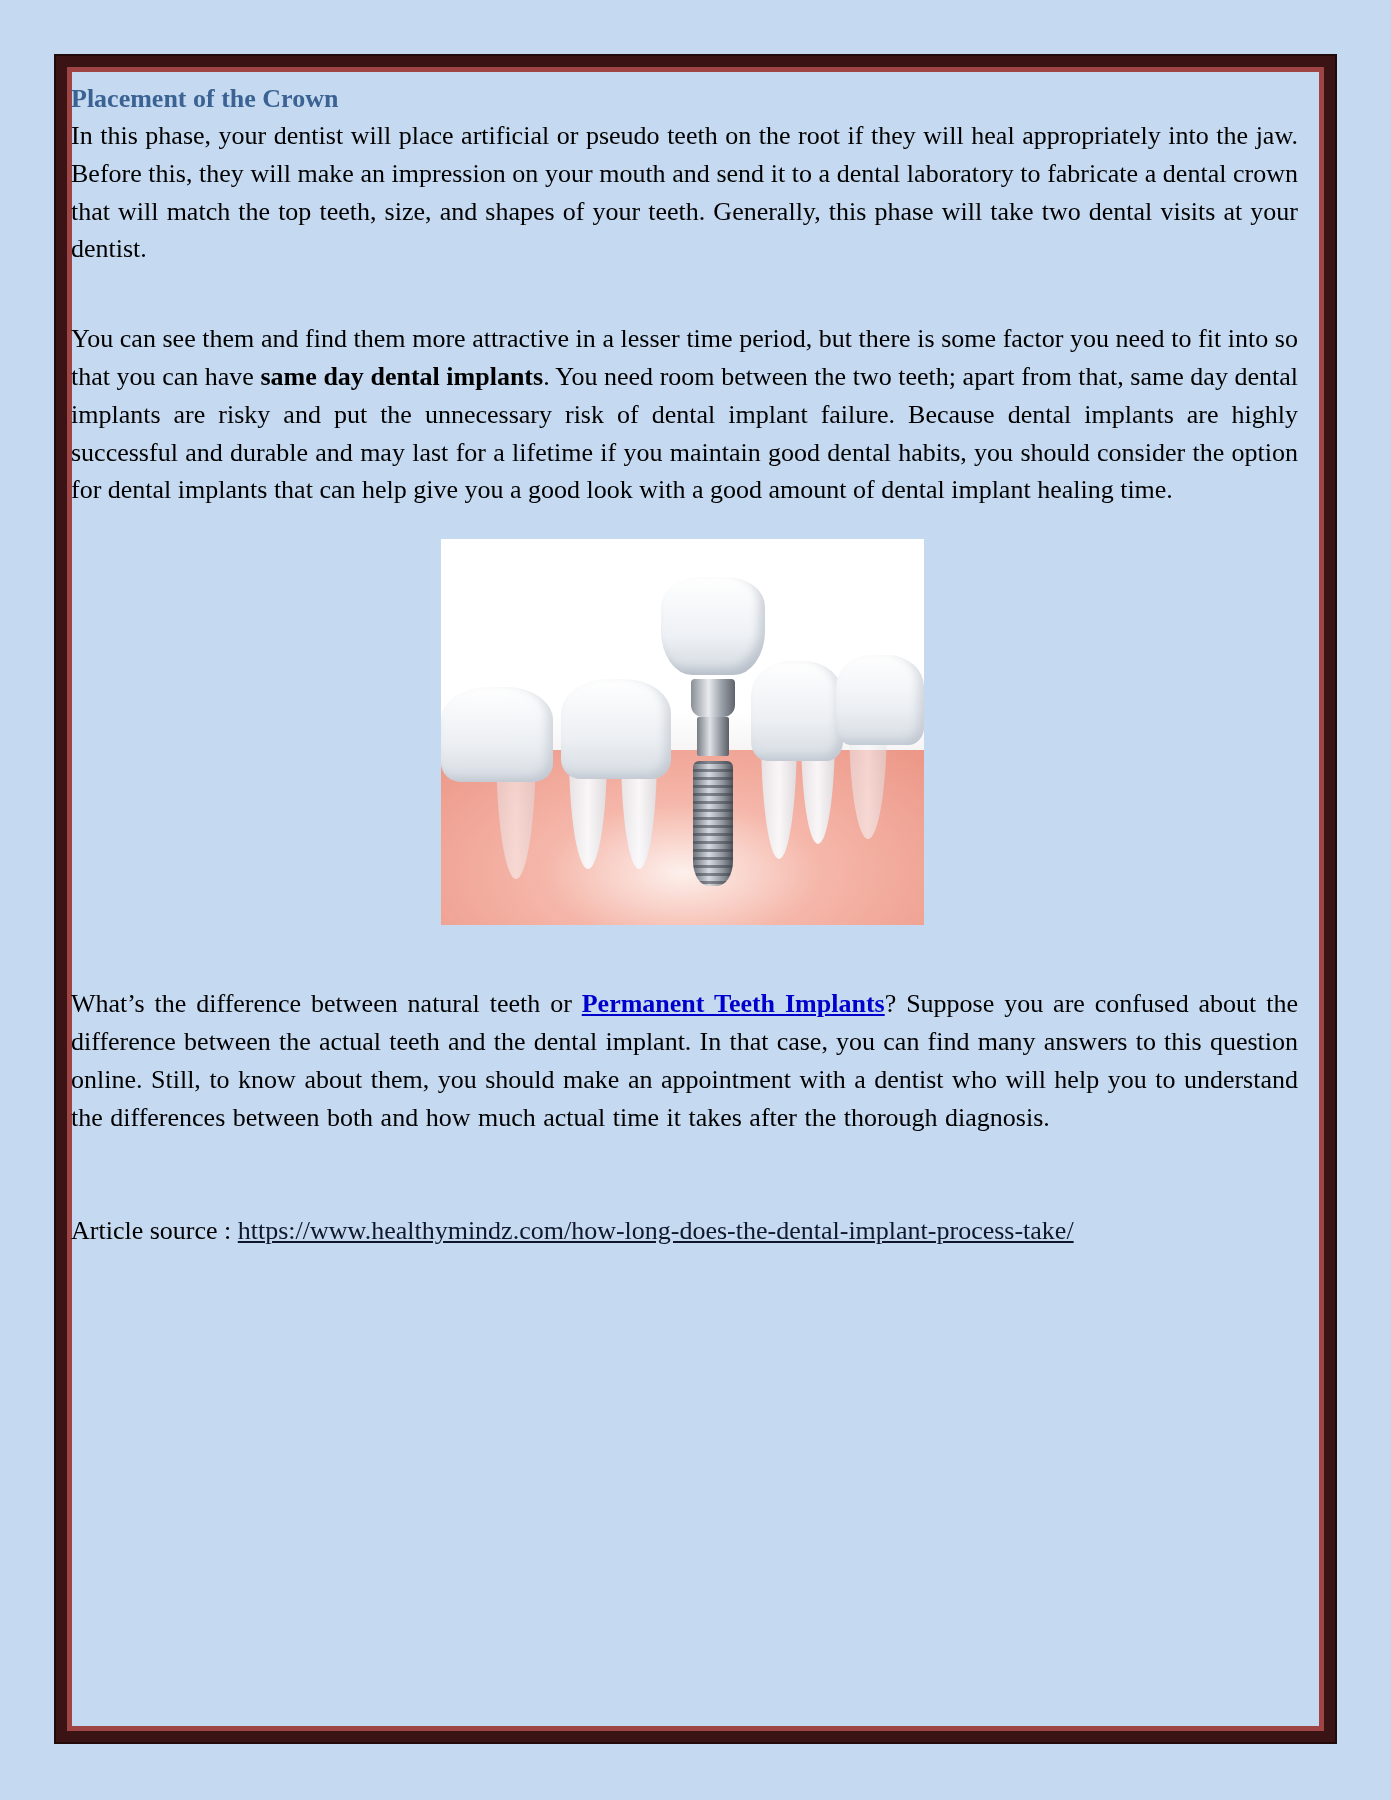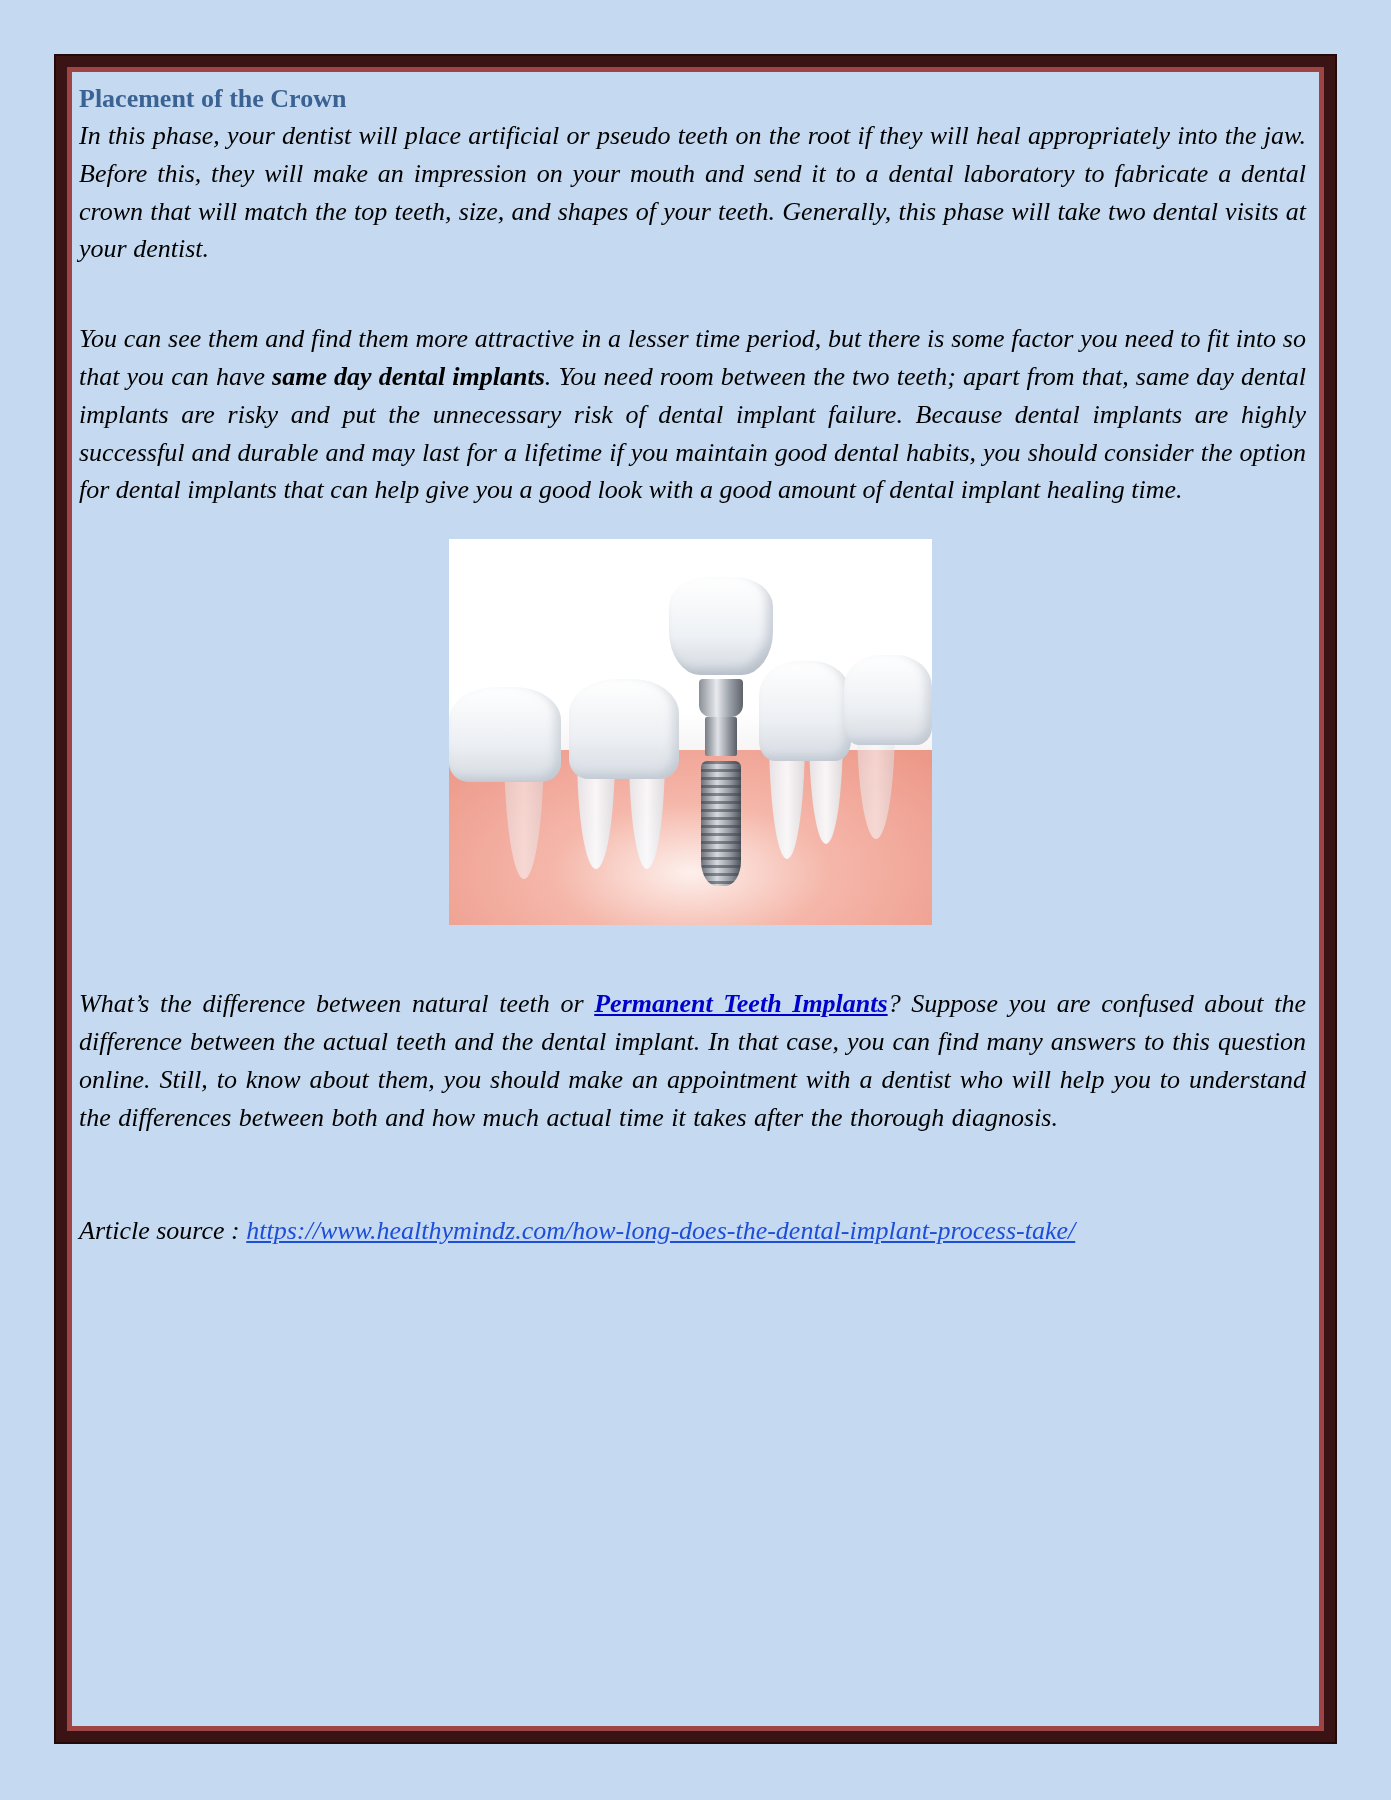--- a/index.html
+++ b/index.html
@@ -35,39 +35,38 @@
     .frame-inner {
       position: absolute;
       left: 5px;
       top: 5px;
       right: 5px;
       bottom: 5px;
       background: #c5d9f0;
     }
     .content {
       position: absolute;
-      left: 79px;
+      left: 71px;
       top: 80px;
       width: 1227px;
       color: #000;
       font-size: 26px;
       line-height: 37.8px;
     }
     .heading {
       color: #3a6394;
       font-weight: bold;
       font-size: 26px;
       line-height: 37px;
       margin: 0;
     }
     .para {
       margin: 0;
       text-align: justify;
       text-align-last: left;
-      font-style: italic;
     }
     .spacer-1 { height: 52px; }
     .figure-wrap {
       display: flex;
       justify-content: center;
       margin-top: 30px;
       margin-left: -4px;
     }
     .figure {
       position: relative;
@@ -176,15 +175,15 @@
       <div class="screw"></div>
     </div>
   </div>
 
   <div style="height:60px;"></div>
 
   <p class="para" style="word-spacing:1px;"><span>What’s the difference between natural teeth or </span><a href="#" style="color:#0000cc; font-weight:bold; text-decoration:underline;">Permanent Teeth Implants</a><span>? Suppose you are confused about the difference between the actual teeth and the dental implant. In that case, you can find many answers to this question online. Still, to know about them, you should make an appointment with a dentist who will help you to understand the differences between both and how much actual time it takes after the thorough diagnosis.</span></p>
 
   <div style="height:76px;"></div>
 
-  <p class="para"><span>Article source : </span><a href="#" style="color:#1d4ed8; text-decoration:underline;">https://www.healthymindz.com/how-long-does-the-dental-implant-process-take/</a></p>
+  <p class="para"><span>Article source : </span><a href="#" style="color:#0f172a; text-decoration:underline;">https://www.healthymindz.com/how-long-does-the-dental-implant-process-take/</a></p>
 
 </div>
 
 </body></html>

